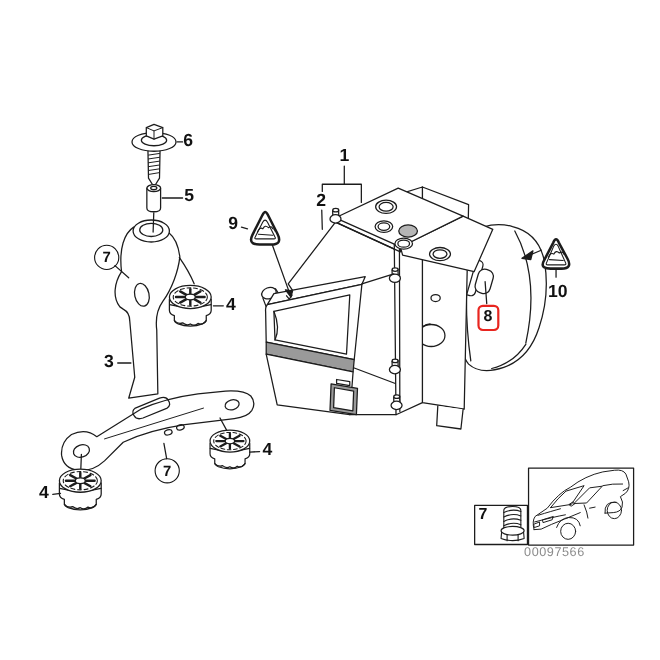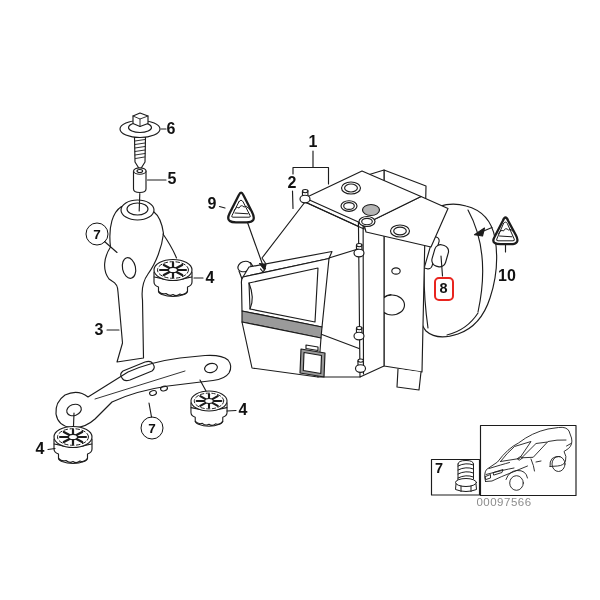--- a/index.html
+++ b/index.html
@@ -229,18 +229,18 @@
 <div class="callout big" style="left:99px;top:330px;">3</div>
 <div class="callout big" style="left:210px;top:278px;">4</div>
 <div class="callout big" style="left:40px;top:449px;">4</div>
 <div class="callout big" style="left:243px;top:410px;">4</div>
 <div class="callout big" style="left:172px;top:179px;">5</div>
 <div class="callout big" style="left:171px;top:129px;">6</div>
 <div class="callout circled" style="left:97px;top:234px;">7</div>
 <div class="callout circled" style="left:152px;top:428px;">7</div>
 <div class="callout red-box" style="left:443.5px;top:288.5px;">8</div>
 <div class="callout big" style="left:212px;top:204px;">9</div>
-<div class="callout big" style="left:507px;top:276px;">10</div>
+<div class="callout big" style="left:507px;top:266px;">10</div>
 
 <div class="legend-ref" style="left:435px;top:460px;">7</div>
 <div class="code" style="left:504px;top:496px;">00097566</div>
 
 </div>
 
 </body></html>

